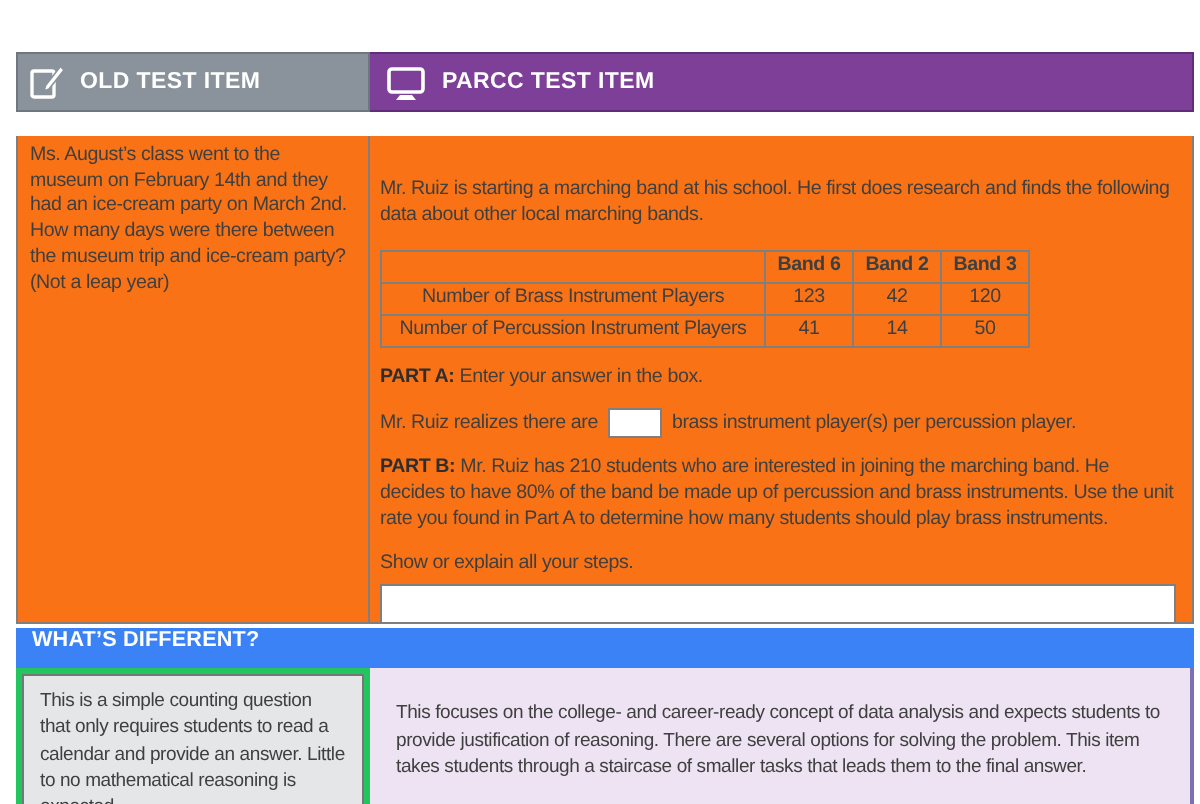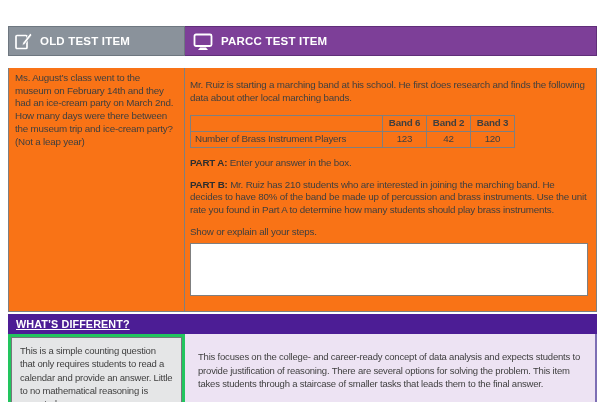--- a/index.html
+++ b/index.html
@@ -20,50 +20,50 @@
   .header-row { display:flex; height:30px; }
   .hdr { display:flex; align-items:center; gap:7px; color:#fff; font-weight:bold; font-size:11.5px; letter-spacing:0.2px; }
   .hdr-left  { width:177px; background:#8a929b; border:1px solid #6e7780; padding-left:5px; }
   .hdr-right { flex:1; background:#7d3f98; border:1px solid #602e79; border-left:none; padding-left:7px; }
   .hdr svg { display:block; }
 
   
   .content-row { display:flex; height:256px; }
   .cell { background:#f97316; font-size:9.8px; letter-spacing:-0.2px; line-height:1.3;margin-top:12px; }
   .cell-left  { width:177px; border:1px solid #7f7f7f; border-top:none; padding:4px 6px; }
-  .cell-right { flex:1; border:1px solid #7f7f7f; border-top:none; border-left:none; padding:11px 8px 4px 5px; overflow:hidden; }
+  .cell-right { flex:1; border:1px solid #7f7f7f; border-top:none; border-left:none; padding:21px 8px 4px 5px; overflow:hidden; }
 
   .cell-right p { margin:0; }
   .intro { margin-bottom:11px !important; }
 
   table.band-table { border-collapse:collapse; margin-bottom:9px; }
   table.band-table td, table.band-table th {
     border:1px solid #7f7f7f; font-size:9.8px; letter-spacing:-0.2px;
     height:15px; padding:1px 4px; font-weight:normal; text-align:left; color:#3f3f3f;
   }
-  table.band-table .lbl-col { width:192px; }
+  table.band-table .lbl-col { width:192px;text-align:center; }
   table.band-table .num-col { width:44px; text-align:center; }
   table.band-table th.num-col { font-weight:bold; }
 
   .part-label { font-weight:bold; color:#2e2e2e; }
   .part-a-head { margin-bottom:9px !important; }
   .sentence { margin-bottom:9px !important; display:flex; align-items:center; }
   .answer-box {
     display:inline-block; width:27px; height:15px;
     border:1px solid #7f7f7f; background:#fff; margin:0 5px; flex:none;
   }
   .part-b { margin-bottom:9px !important; }
   .show-steps { margin-bottom:4px !important; }
   .steps-box { width:398px; height:53px; border:1px solid #7f7f7f; background:#fff; }
 
   
   .wd-bar {
-    margin-top:2px; height:20px; background:#4c1d95;
+    margin-top:2px; height:20px; background:#3b82f6;
     color:#fff; font-weight:bold; font-size:10.8px;
-    display:flex; align-items:center; padding-left:8px; letter-spacing:0.1px;text-decoration:underline;
+    display:flex; padding-left:8px; letter-spacing:0.1px;
   }
 
   
   .bottom-row { display:flex; height:73px; }
   .bottom-left { width:177px; background:#22c55e; padding:3px; }
   .gray-note {
     width:100%; height:67px; background:#e5e6e7; border:1.5px solid #76777a;
     padding:6px 8px; font-size:9.5px; letter-spacing:-0.2px; line-height:1.4; color:#3f3f3f;
   }
   .bottom-right {
@@ -115,25 +115,36 @@
             <th class="num-col">Band 6</th>
             <th class="num-col">Band 2</th>
             <th class="num-col">Band 3</th>
           </tr>
           <tr>
             <td class="lbl-col">Number of Brass Instrument Players</td>
             <td class="num-col">123</td>
             <td class="num-col">42</td>
             <td class="num-col">120</td>
           </tr>
+          <tr>
+            <td class="lbl-col">Number of Percussion Instrument Players</td>
+            <td class="num-col">41</td>
+            <td class="num-col">14</td>
+            <td class="num-col">50</td>
+          </tr>
         </tbody>
           </table>
 
         <p class="part-a-head"><span class="part-label">PART A:</span> <span>Enter your answer in the box.</span></p>
 
+        <p class="sentence">
+          <span>Mr. Ruiz realizes there are</span>
+          <span class="answer-box"></span>
+          <span>brass instrument player(s) per percussion player.</span>
+        </p>
 
         <p class="part-b"><span class="part-label">PART B:</span> <span>Mr. Ruiz has 210 students who are interested in joining the marching band. He decides to have 80% of the band be made up of percussion and brass instruments. Use the unit rate you found in Part A to determine how many students should play brass instruments.</span></p>
 
         <p class="show-steps">Show or explain all your steps.</p>
 
         <div class="steps-box"></div>
       </div>
     </div>
 
     <div class="wd-bar">

